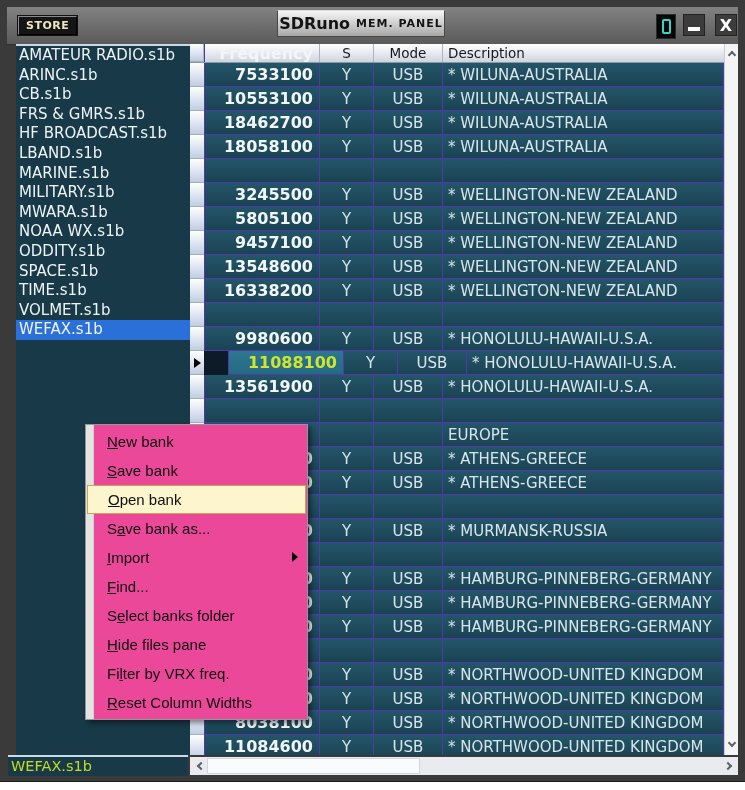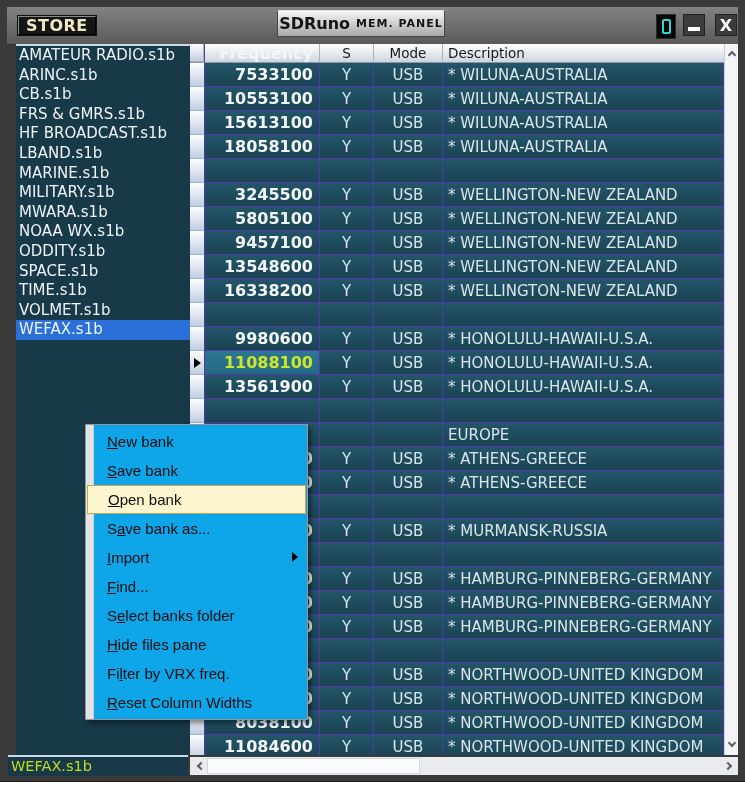--- a/index.html
+++ b/index.html
@@ -3,21 +3,21 @@
 <meta charset="utf-8">
 <style>
   html,body{margin:0;padding:0;width:745px;height:790px;overflow:hidden;background:#ffffff;
     font-family:"DejaVu Sans","Liberation Sans",sans-serif;}
   .window{position:absolute;left:0;top:0;width:745px;height:781px;background:#3a3a3a;outline:1px solid #1c1c1c;}
 
   
   .titlebar{position:absolute;left:7px;top:7px;width:731px;height:37px;
     background:linear-gradient(#828282,#5a5a5a);border-bottom:1px solid #2e2e2e;}
   .store-btn{position:absolute;left:11px;top:9px;height:19px;padding:0 7px;
-    background:#151515;color:#efe6c2;font-weight:bold;font-size:16px;letter-spacing:.5px;
+    background:#151515;color:#efe6c2;font-weight:bold;font-size:11px;letter-spacing:.5px;
     border:1px solid #8a8a8a;border-right-color:#000;border-bottom-color:#000;outline:1px solid #111;
     font-family:"DejaVu Sans",sans-serif;cursor:default;line-height:17px;}
   .title-plate{position:absolute;left:270px;top:3px;width:166px;height:25px;
     background:linear-gradient(#f6f6f6,#a8a8a8);border:1px solid #474747;border-top-color:#dedede;
     display:flex;align-items:center;justify-content:center;gap:6px;}
   .brand{font-weight:bold;font-size:16px;color:#141414;}
   .panel-name{font-weight:bold;font-size:11px;letter-spacing:1px;color:#141414;}
   .seg-chip{position:absolute;left:649px;top:7px;width:18px;height:23px;background:#060606;
     display:flex;align-items:center;justify-content:center;border:1px solid #2a2a2a;}
   .seg-zero{width:9px;height:15px;border:2.5px solid var(--segment-display,#2fd8ce);border-radius:2px;box-sizing:border-box;}
@@ -48,40 +48,40 @@
     background:linear-gradient(var(--row-bg-top,#235668),var(--row-bg-bottom,#1a4354));
     color:#d9e5ea;font-size:15px;
     border-right:1px solid var(--grid-line,#5138ac);border-bottom:1px solid var(--grid-line,#5138ac);}
   .c-sel{width:14px;justify-content:center;background:linear-gradient(#feffff,#c0cde1);
     border-right:none;border-bottom:1px solid #9db1c6;}
   .c-freq{width:116px;justify-content:flex-end;padding-right:6px;font-weight:bold;font-size:16px;color:#f2f6f7;
     border-left:1px solid var(--grid-line,#5138ac);}
   .c-s{width:54px;justify-content:center;}
   .c-mode{width:69px;justify-content:center;}
   .c-desc{flex:1;padding-left:5px;}
-  .row.sel .c-freq{background:linear-gradient(var(--selected-cell-bg,#2d7790),#246a82);color:var(--selected-freq,#cfe52e);}
+  .row.sel .c-freq{background:linear-gradient(var(--selected-cell-bg,#2d7790),#246a82);color:var(--selected-freq,#cfe52e);margin-left:24px;}
   .arrow-right{width:0;height:0;border-left:7px solid #000;border-top:5px solid transparent;border-bottom:5px solid transparent;}
 
   
   .vsb{position:absolute;left:724px;top:44px;width:14px;height:711px;background:#f2f4f6;border-left:1px solid #c9cdd3;box-sizing:border-box;}
   .hsb{position:absolute;left:190px;top:757px;width:548px;height:18px;background:#e9ebee;box-sizing:border-box;}
   .sb-btn{position:absolute;display:flex;align-items:center;justify-content:center;}
   .chev{width:6px;height:6px;border-left:2px solid #5c6268;border-top:2px solid #5c6268;box-sizing:border-box;}
   .chev.up{transform:rotate(45deg);margin-top:3px;}
   .chev.down{transform:rotate(225deg);margin-bottom:3px;}
   .chev.left{transform:rotate(-45deg);margin-left:3px;}
   .chev.right{transform:rotate(135deg);margin-right:3px;}
   .vsb-up{left:0;top:2px;width:14px;height:14px;}
   .vsb-down{left:0;top:693px;width:14px;height:14px;}
   .hsb-left{left:2px;top:0;width:14px;height:18px;}
   .hsb-right{left:532px;top:0;width:14px;height:18px;}
   .hsb-thumb{position:absolute;left:17px;top:1px;width:213px;height:16px;background:#fafbfc;border:1px solid #d2d6db;box-sizing:border-box;}
 
   
-  .menu{position:absolute;left:85px;top:424px;width:223px;background:#0ea5e9;border:1px solid #96969a;
+  .menu{position:absolute;left:85px;top:424px;width:223px;background:#ec4899;border:1px solid #96969a;
     box-shadow:3px 3px 5px rgba(0,0,0,.45);padding:2px 0;box-sizing:border-box;}
   .menu-gutter{position:absolute;left:0;top:0;bottom:0;width:7px;background:#e3e3e1;border-right:1px solid #d1d1cf;}
   .mi{position:relative;height:29px;line-height:29px;padding-left:21px;
     font-family:"Liberation Sans",sans-serif;font-size:15px;color:#0e0e0e;white-space:nowrap;box-sizing:border-box;}
   .mi.hl{background:var(--menu-highlight-bg,#fdf5cd);border:1px solid var(--menu-highlight-border,#caa64e);
     margin:0 1px;padding-left:20px;line-height:27px;}
   .mi u{text-decoration:underline;}
   .subarrow{position:absolute;right:9px;top:9px;width:0;height:0;
     border-left:6px solid #000;border-top:5px solid transparent;border-bottom:5px solid transparent;}
 </style>
@@ -143,21 +143,21 @@
         </div>
         <div class="row">
           <div class="cell c-sel"></div>
           <div class="cell c-freq">10553100</div>
           <div class="cell c-s">Y</div>
           <div class="cell c-mode">USB</div>
           <div class="cell c-desc">* WILUNA-AUSTRALIA</div>
         </div>
         <div class="row">
           <div class="cell c-sel"></div>
-          <div class="cell c-freq">15613100</div>
+          <div class="cell c-freq">18462700</div>
           <div class="cell c-s">Y</div>
           <div class="cell c-mode">USB</div>
           <div class="cell c-desc">* WILUNA-AUSTRALIA</div>
         </div>
         <div class="row">
           <div class="cell c-sel"></div>
           <div class="cell c-freq">18058100</div>
           <div class="cell c-s">Y</div>
           <div class="cell c-mode">USB</div>
           <div class="cell c-desc">* WILUNA-AUSTRALIA</div>

